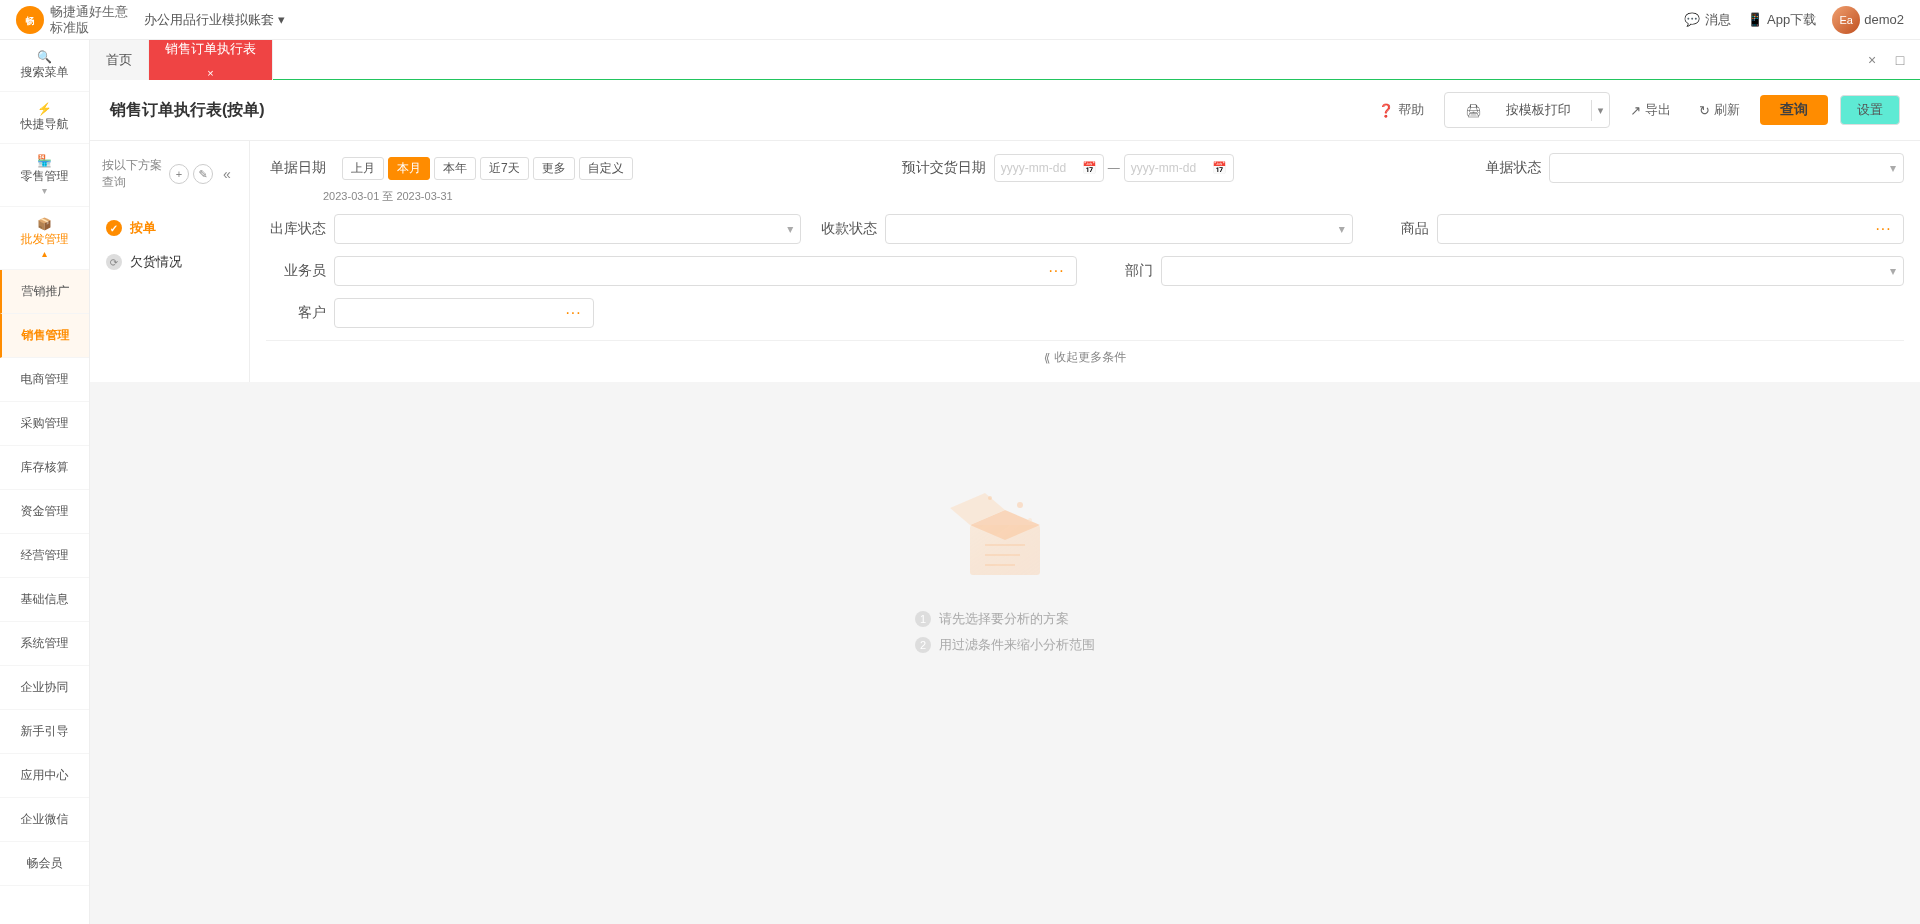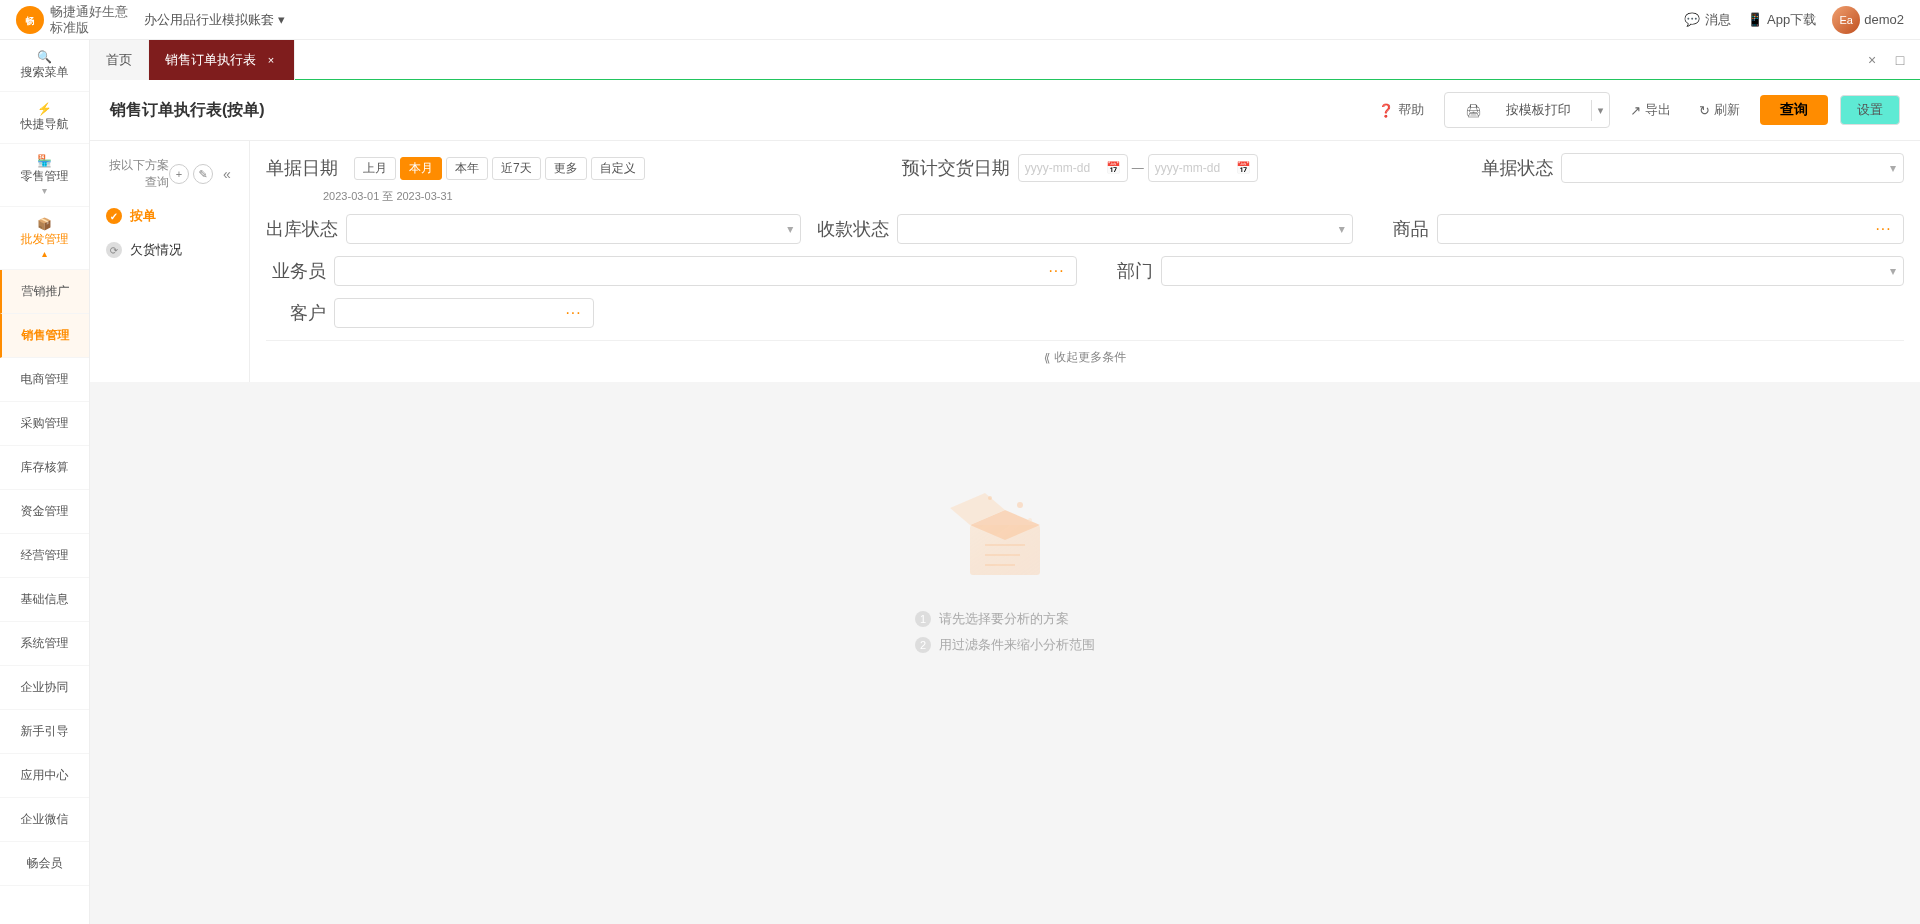--- a/index.html
+++ b/index.html
@@ -136,22 +136,23 @@
       gap: 8px;
       cursor: pointer;
       font-size: 13px;
       color: #555;
       border-right: 1px solid #eee;
     }
     .tab-item.home {
       background: #f5f5f5;
     }
     .tab-item.active {
-      background: #7f1d1d;
+      background: #ef4444;
       color: white;
+      flex-direction: column;
     }
     .tab-close {
       width: 14px;
       height: 14px;
       display: flex;
       align-items: center;
       justify-content: center;
       border-radius: 50%;
       font-size: 11px;
       cursor: pointer;
@@ -207,21 +208,21 @@
       align-items: center;
       gap: 4px;
       cursor: pointer;
       color: #666;
       font-size: 13px;
       padding: 4px 8px;
       border-radius: 4px;
     }
     .btn-primary {
       background: #ff8c00;
-      color: #000000;
+      color: #404040;
       border: none;
       padding: 6px 20px;
       border-radius: 4px;
       cursor: pointer;
       font-size: 14px;
       font-weight: bold;
     }
     .btn-settings {
       background: #5eead4;
       color: #555;
@@ -247,22 +248,21 @@
       padding: 12px 0;
       flex-shrink: 0;
     }
     .subnav-header {
       display: flex;
       align-items: center;
       justify-content: space-between;
       padding: 4px 12px;
       font-size: 12px;
       color: #888;
-      margin-bottom: 4px;
-      text-align: right;
+      margin-bottom: 16px;
     }
     .subnav-actions {
       display: flex;
       gap: 4px;
     }
     .subnav-action {
       width: 20px;
       height: 20px;
       border-radius: 50%;
       border: 1px solid #ccc;
@@ -308,21 +308,21 @@
       gap: 16px;
       margin-bottom: 12px;
     }
     .filter-field {
       display: flex;
       align-items: center;
       gap: 8px;
       flex: 1;
     }
     .filter-label {
-      font-size: 18px;
+      font-size: 14px;
       color: #555;
       white-space: nowrap;
       min-width: 60px;
       text-align: right;
     }
     .date-filter-group {
       display: flex;
       align-items: center;
       gap: 4px;
       flex: 1;

